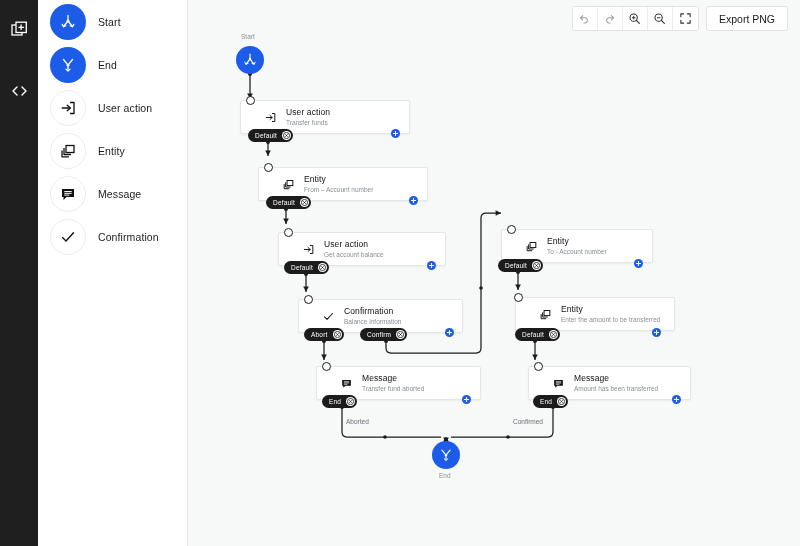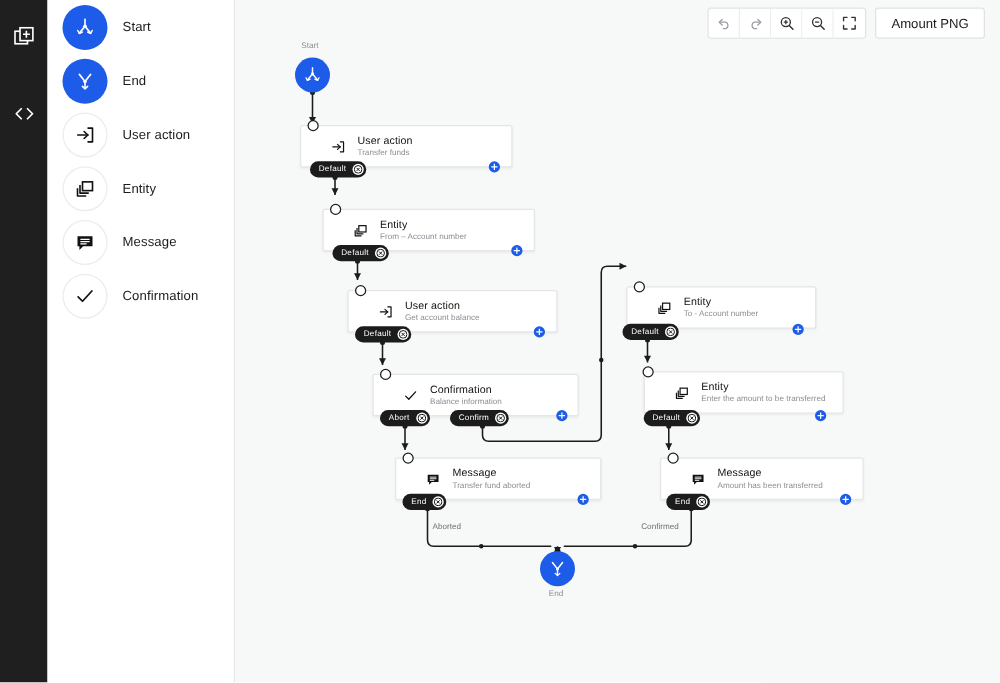--- a/index.html
+++ b/index.html
@@ -360,21 +360,21 @@
         </button>
         <button class="tb-btn" title="Fit to screen">
           <svg width="13" height="13" viewBox="0 0 14 14">
             <polyline points="2,5 2,2 5,2" fill="none" stroke="#333" stroke-width="1.2" stroke-linecap="round" stroke-linejoin="round"></polyline>
             <polyline points="9,2 12,2 12,5" fill="none" stroke="#333" stroke-width="1.2" stroke-linecap="round" stroke-linejoin="round"></polyline>
             <polyline points="12,9 12,12 9,12" fill="none" stroke="#333" stroke-width="1.2" stroke-linecap="round" stroke-linejoin="round"></polyline>
             <polyline points="5,12 2,12 2,9" fill="none" stroke="#333" stroke-width="1.2" stroke-linecap="round" stroke-linejoin="round"></polyline>
           </svg>
         </button>
       </div>
-      <button class="export-btn">Amount PNG</button>
+      <button class="export-btn">Export PNG</button>
     </div>
 
     <svg class="edges" viewBox="0 0 612 546">
       <g stroke="#1c1c1c" stroke-width="1.25" fill="none">
 
         <path d="M62,74 L62,99"></path>
 
         <path d="M80,142 L80,156"></path>
 
         <path d="M98,209 L98,224"></path>

